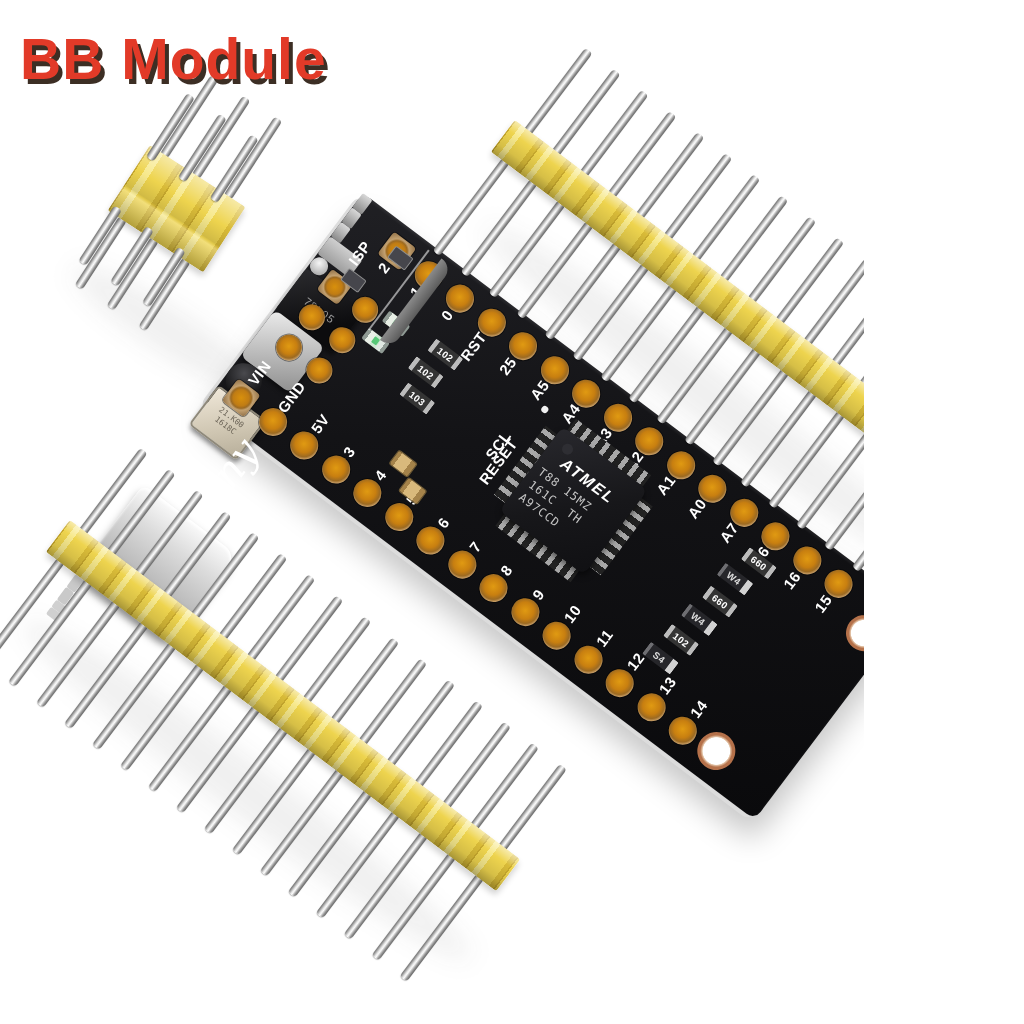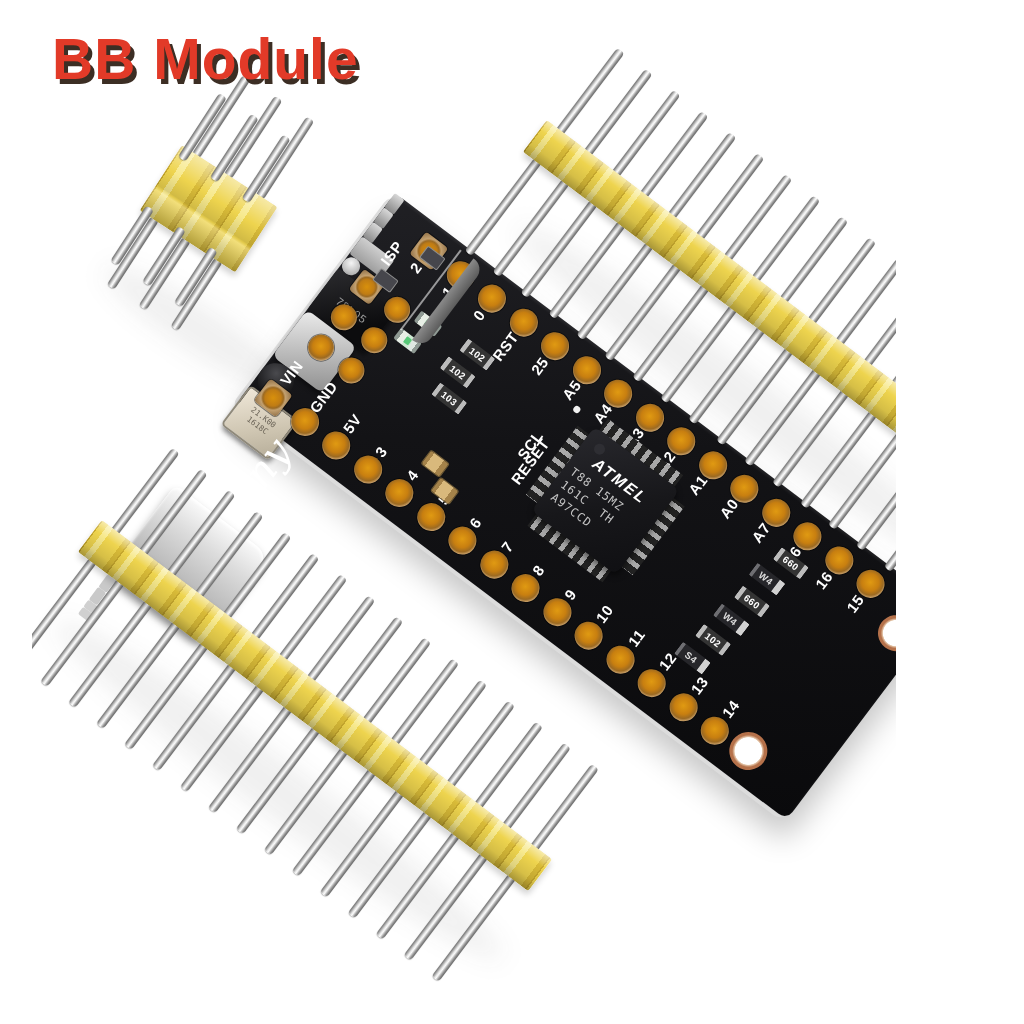--- a/index.html
+++ b/index.html
@@ -1,17 +1,17 @@
 <!DOCTYPE html>
 <html><head>
 <meta charset="utf-8">
 <style>
   html,body{margin:0;padding:0;background:#ffffff;}
   #canvas{position:relative;width:864px;height:1024px;background:#ffffff;overflow:hidden;
-          font-family:"Liberation Sans",sans-serif;margin-left:32px;}
+          font-family:"Liberation Sans",sans-serif;}
   
   #title{position:absolute;left:20px;top:26px;font-size:57px;font-weight:800;letter-spacing:1px;
          color:#e23a28;text-shadow:4px 5px 0 #3c2e24;white-space:nowrap;z-index:40;}
   
   .softshadow{position:absolute;background:rgba(40,40,40,0.07);border-radius:50%;
               filter:blur(12px);transform-origin:0 0;z-index:1;}
   
   #board{position:absolute;left:363px;top:193px;width:690px;height:265px;
          transform:rotate(37deg);transform-origin:0 0;border-radius:10px;
          background:linear-gradient(145deg,#202024 0%,#131316 40%,#0a0a0c 100%);

